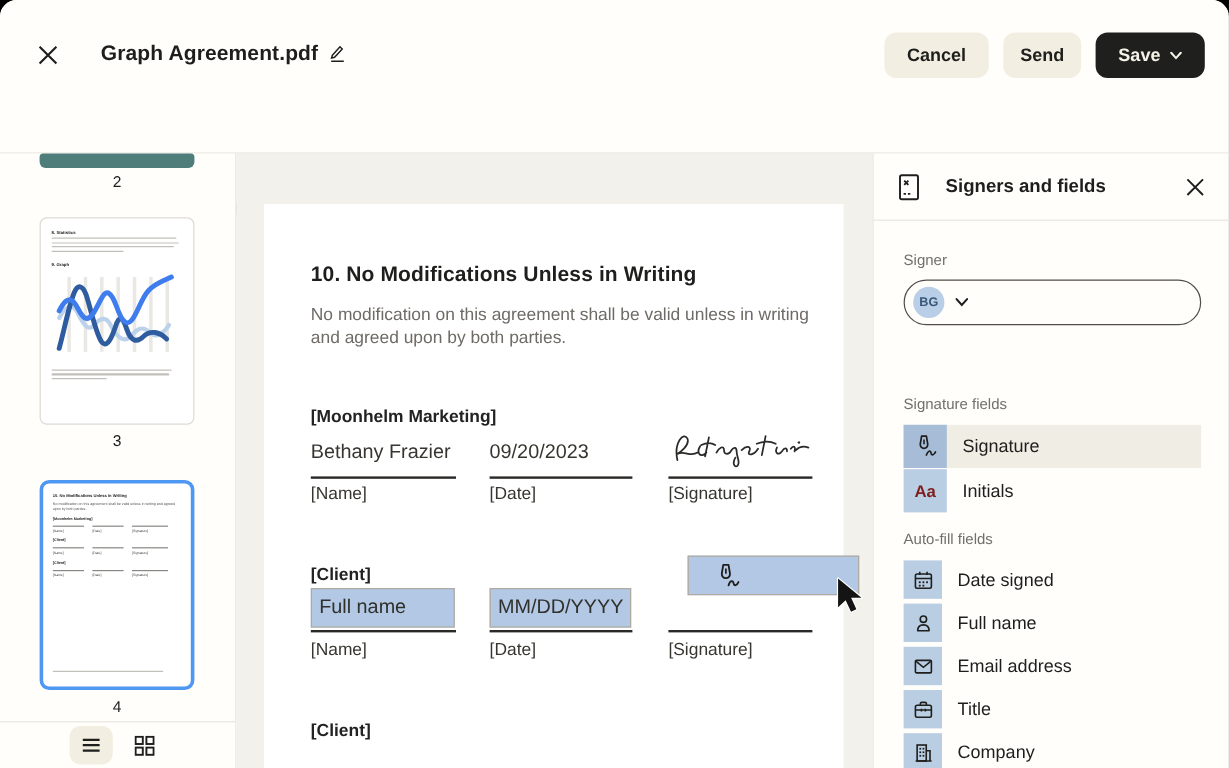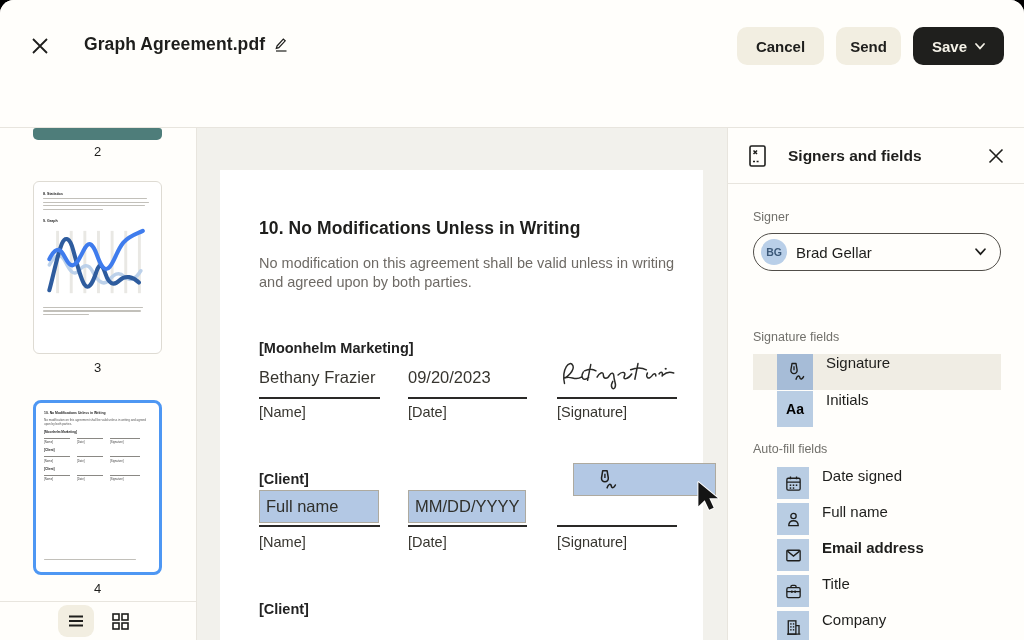--- a/index.html
+++ b/index.html
@@ -74,28 +74,28 @@
   .panel-x { position:absolute; left:259px; top:19px; width:18px; height:18px; cursor:pointer; }
   .panel-div { position:absolute; left:0; top:55px; width:297px; height:1px; background:#e8e5de; }
   .sec-label { position:absolute; left:25px; font-size:12.5px; color:#71706b; }
   .signer-select { position:absolute; left:25px; top:105px; width:248px; height:38px; border:1.5px solid #514e49;
     border-radius:19px; background:#fffefb; display:flex; align-items:center; padding:0 14px 0 7px; gap:9px; cursor:pointer; }
   .avatar { width:26px; height:26px; border-radius:50%; background:#b9cfe8; color:#3b5878;
     font-size:10.5px; font-weight:700; display:flex; align-items:center; justify-content:center; }
   .signer-name { font-size:15px; flex:1; }
   .add-edit { position:absolute; left:39px; top:159px; display:flex; align-items:center; gap:9px;
     font-size:15px; font-weight:700; cursor:pointer; }
-  .frow { position:absolute; left:25px; width:248px; display:flex; align-items:flex-start; gap:13px; cursor:pointer;padding-left:24px; }
+  .frow { position:absolute; left:25px; width:248px; display:flex; align-items:center; gap:13px; cursor:pointer; }
   .icon-box { background:#b9cde3; display:flex; align-items:center; justify-content:center; flex:0 0 auto; }
   .ib36 { width:36px; height:36px; }
   .ib32 { width:32px; height:32px; }
   .frow-label { font-size:15px; }
   .frow.selected { background:#f0ede4; }
   .frow.selected .icon-box { background:#a6bcd7; }
-  .aa { font-size:14px; font-weight:700; color:#000000; }
+  .aa { font-size:14px; font-weight:700; color:#7f1d1d; }
 </style>
 </head>
 <body>
 
 <div class="app">
 
   <div class="topbar">
     <svg class="close-x" viewBox="0 0 20 20">
       <path d="M3 3 L17 17 M17 3 L3 17" stroke="#1e1e1c" stroke-width="1.8" fill="none"></path>
     </svg>
@@ -329,21 +329,20 @@
     </svg>
     <div class="panel-title">Signers and fields</div>
     <svg class="panel-x" viewBox="0 0 18 18">
       <path d="M2.5 2.5 L15.5 15.5 M15.5 2.5 L2.5 15.5" stroke="#1e1e1c" stroke-width="1.6" fill="none"></path>
     </svg>
     <div class="panel-div"></div>
 
     <div class="sec-label" style="top:82px;">Signer</div>
     <div class="signer-select">
       <div class="avatar">BG</div>
-      <div class="signer-name">Brad Gellar</div>
       <svg width="11" height="8" viewBox="0 0 10 7">
         <path d="M1 1 L5 5.4 L9 1" stroke="#1e1e1c" stroke-width="1.6" fill="none" stroke-linecap="round"></path>
       </svg>
     </div>
 
 
     <div class="sec-label" style="top:202px;">Signature fields</div>
 
     <div class="frow selected" style="top:226px; height:36px;">
       <div class="icon-box ib36">
@@ -385,21 +384,21 @@
     <div class="frow" style="top:375px; height:32px;">
       <div class="icon-box ib32">
         <svg width="19" height="19" viewBox="0 0 20 20">
           <circle cx="10" cy="6.3" r="2.8" stroke="#1e1e1c" stroke-width="1.4" fill="none"></circle>
           <path d="M5 16.5 C5 12.8 7.3 11.3 10 11.3 C12.7 11.3 15 12.8 15 16.5 Z" stroke="#1e1e1c" stroke-width="1.4" fill="none" stroke-linejoin="round"></path>
         </svg>
       </div>
       <div class="frow-label">Full name</div>
     </div>
 
-    <div class="frow" style="top:411px; height:32px;font-weight:bold;">
+    <div class="frow" style="top:411px; height:32px;">
       <div class="icon-box ib32">
         <svg width="19" height="19" viewBox="0 0 20 20">
           <rect x="3" y="4.5" width="14" height="11" rx="1" stroke="#1e1e1c" stroke-width="1.4" fill="none"></rect>
           <path d="M3.6 5.4 L10 10.6 L16.4 5.4" stroke="#1e1e1c" stroke-width="1.4" fill="none"></path>
         </svg>
       </div>
       <div class="frow-label">Email address</div>
     </div>
 
     <div class="frow" style="top:447px; height:32px;">

